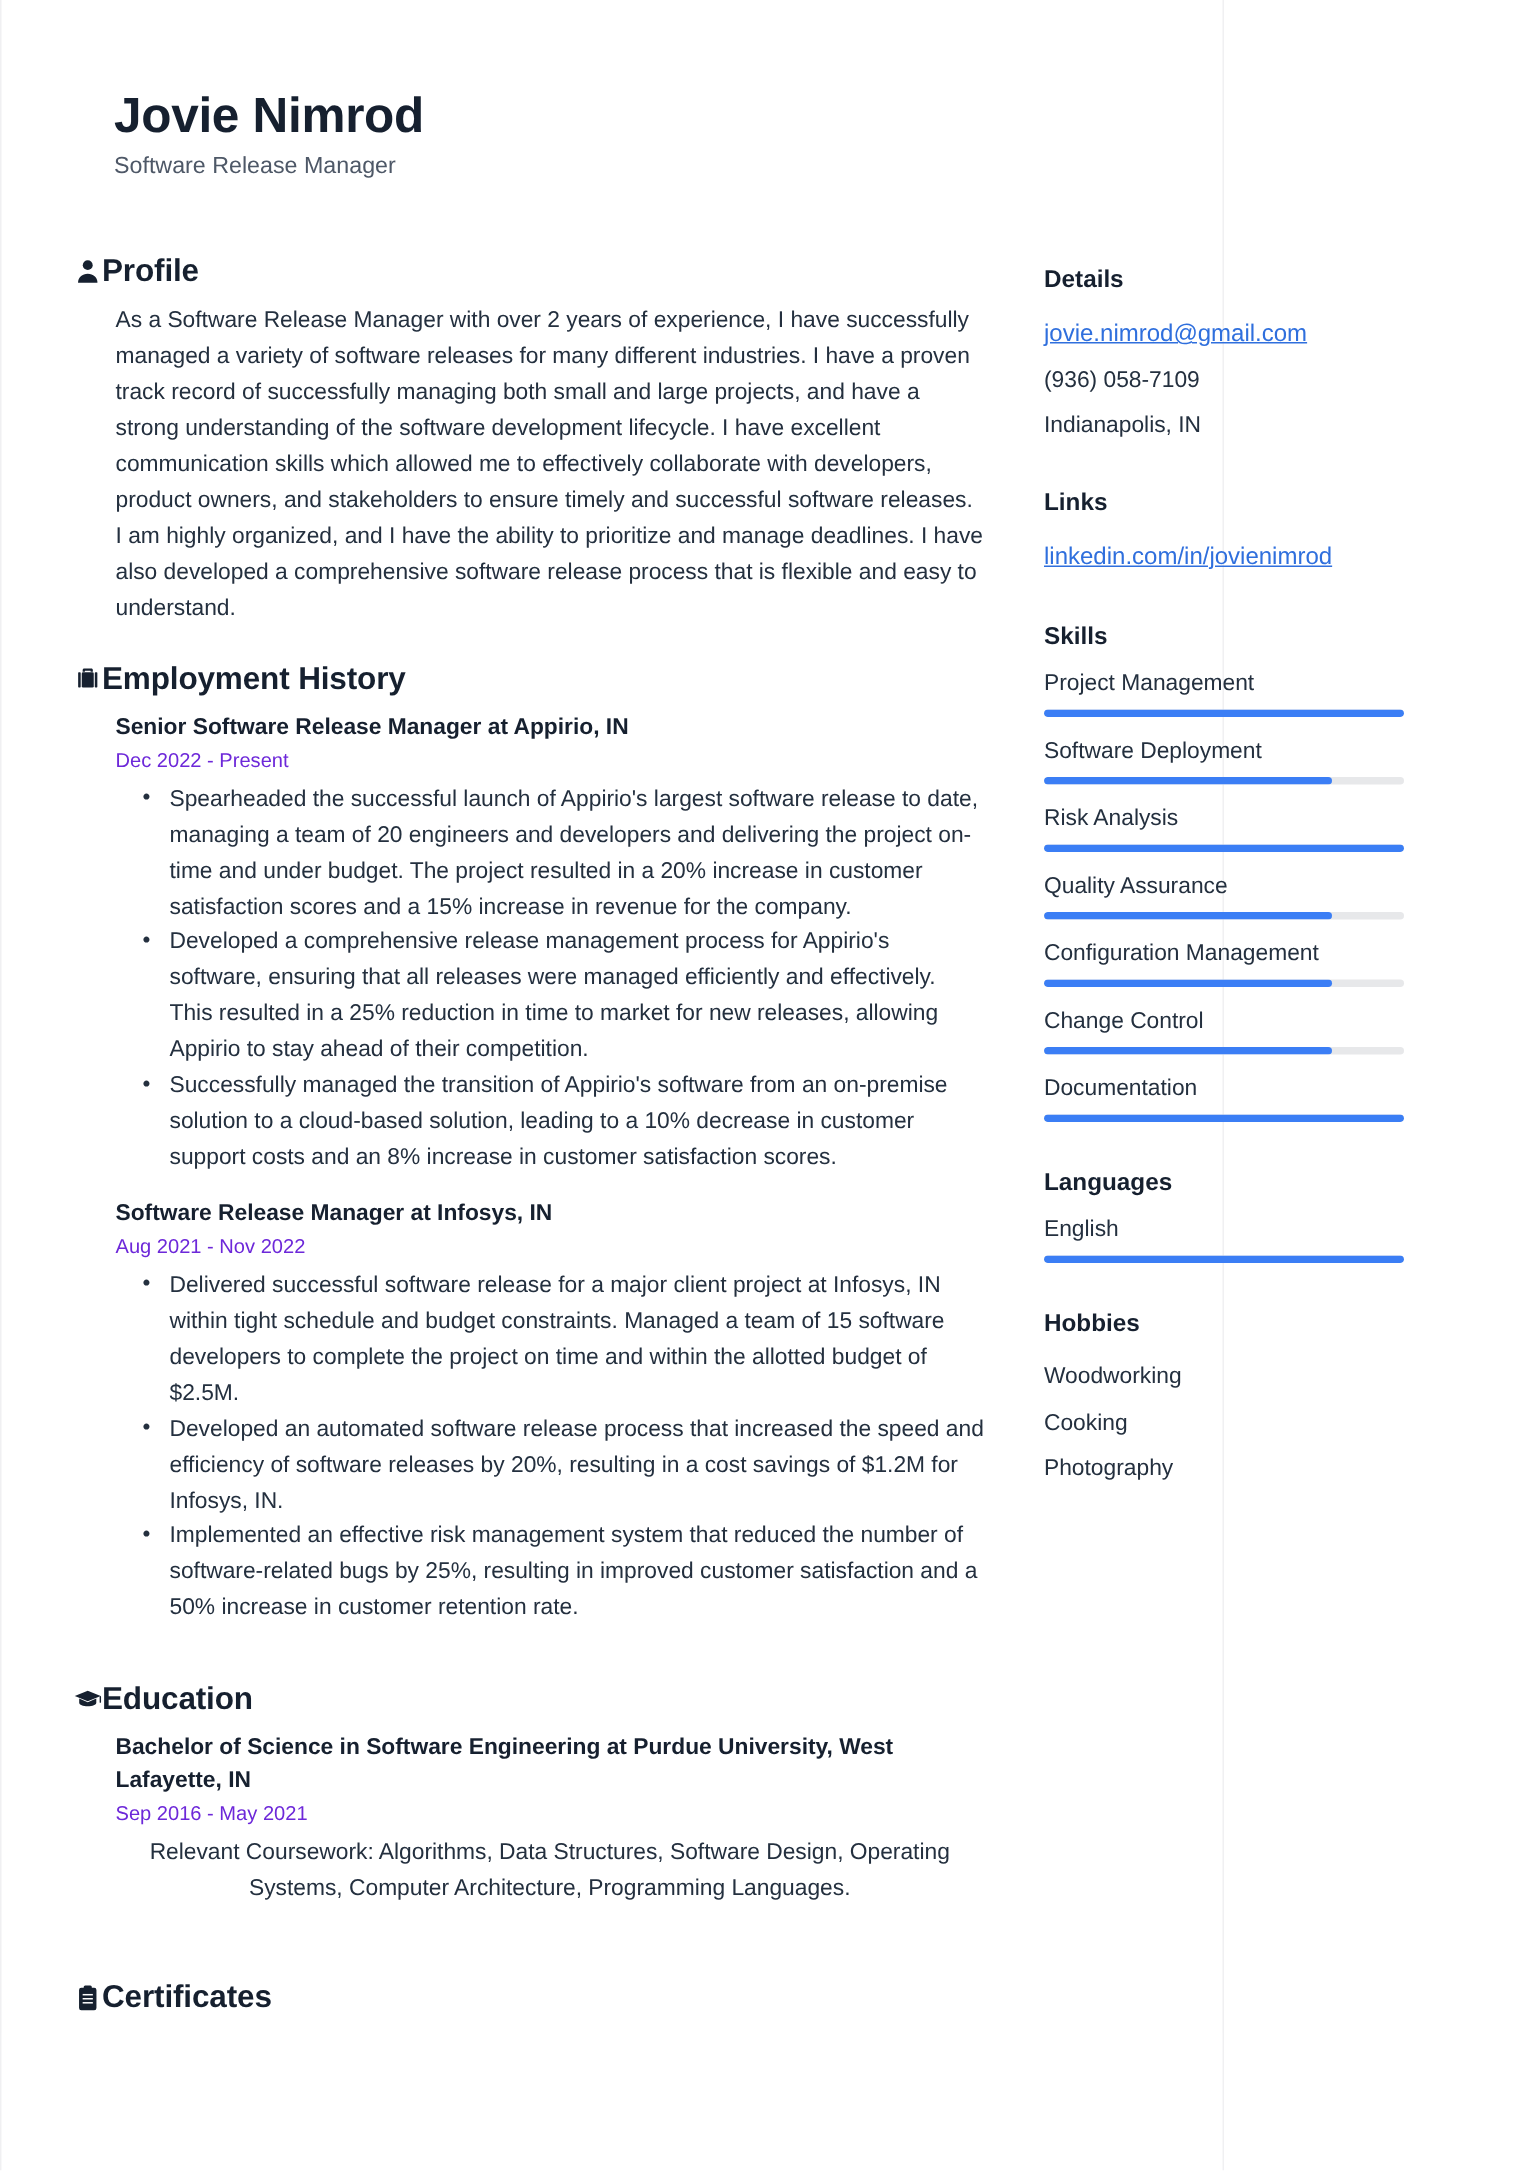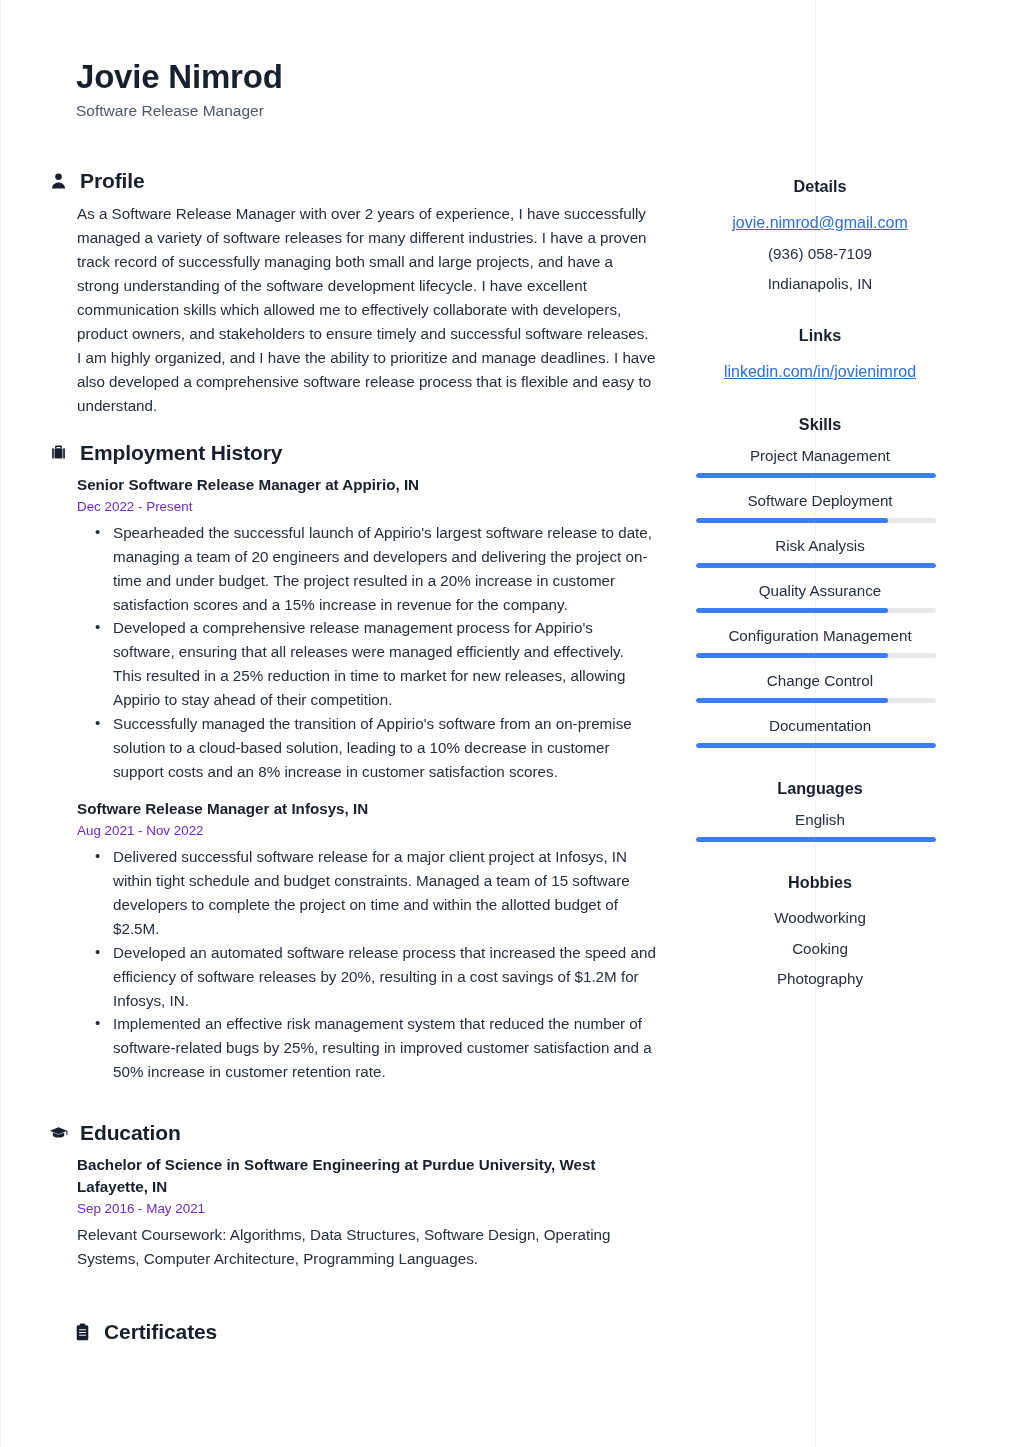--- a/index.html
+++ b/index.html
@@ -63,21 +63,20 @@
     padding-top: 8px;
   }
 
   
   .section {
     margin-bottom: 22px;
   }
   .sec-head {
     display: flex;
     align-items: center;
-    gap: 12px;
     margin-bottom: 9px;
   }
   .sec-icon {
     width: 20px;
     height: 22px;
     display: flex;
     align-items: center;
     justify-content: center;
     flex: 0 0 20px;
     color: #16202f;
@@ -112,20 +111,21 @@
     font-size: 13.4px;
     color: #6d28d9;
     margin-top: 1px;
     line-height: 1.5;
   }
   .entry-desc {
     font-size: 15.2px;
     line-height: 1.575;
     color: #24303f;
     margin-top: 4px;
+    text-align: center;
   }
   ul.bullets {
     margin: 4px 0 0 0;
     padding-left: 36px;
     list-style: none;
   }
   ul.bullets li {
     font-size: 15.2px;
     line-height: 1.575;
     color: #24303f;
@@ -135,21 +135,21 @@
   ul.bullets li::before {
     content: "\2022";
     position: absolute;
     left: -18px;
     top: -1px;
     font-size: 15px;
     color: #24303f;
   }
 
   
-  .side-block { margin-bottom: 26px; text-align: center; }
+  .side-block { margin-bottom: 26px; }
   .side-title {
     font-size: 16.2px;
     font-weight: bold;
     color: #16202f;
     margin-bottom: 10px;
     line-height: 1.3;
   }
   .side-line {
     font-size: 15.2px;
     color: #24303f;
@@ -185,21 +185,21 @@
   }
 
   .hobby-line {
     font-size: 15.2px;
     color: #24303f;
     line-height: 2.0;
   }
 
   
   .bottom-section {
-    padding-left: 72px;
+    padding-left: 48px;
     margin-top: 26px;
   }
 </style>
 </head>
 <body>
 
 <div class="page">
 
   <div class="header">
     <div class="name">Jovie Nimrod</div>

